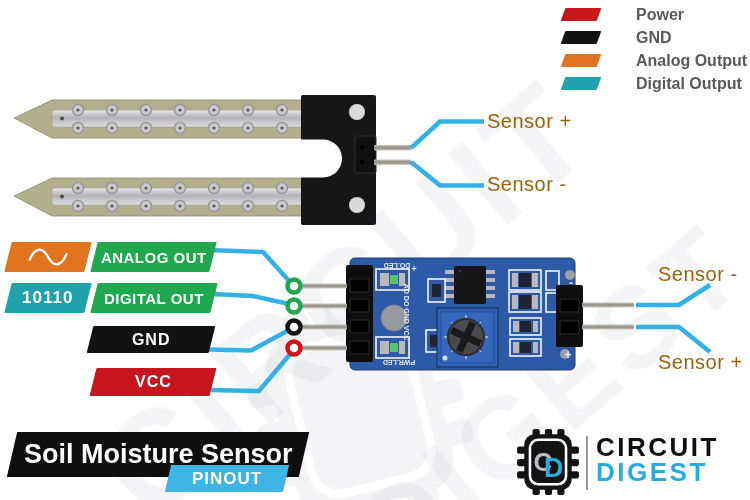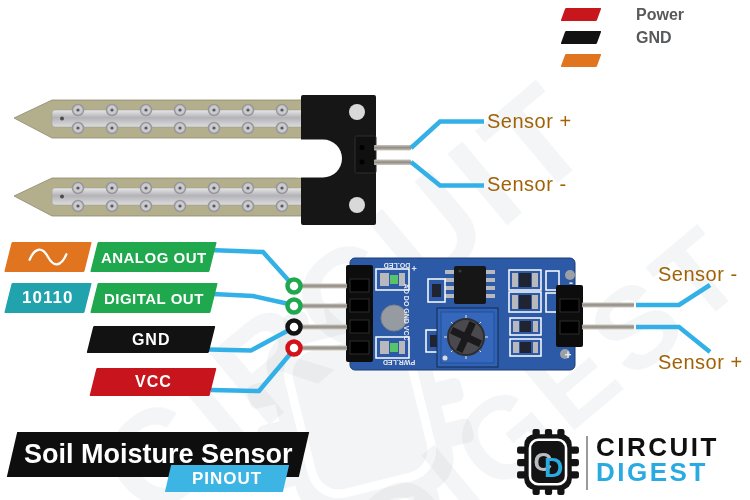--- a/index.html
+++ b/index.html
@@ -279,20 +279,25 @@
   <div class="legend-row">
     <div class="legend-swatch" style="background-color: rgb(200, 23, 28);"></div>
     <div class="legend-label">Power</div>
   </div>
   <div class="legend-row">
     <div class="legend-swatch" style="background-color: rgb(18, 18, 18);"></div>
     <div class="legend-label">GND</div>
   </div>
   <div class="legend-row">
     <div class="legend-swatch" style="background-color: rgb(224, 116, 31);"></div>
+    <div class="legend-label">Analog Output</div>
+  </div>
+  <div class="legend-row">
+    <div class="legend-swatch" style="background-color: rgb(32, 163, 173);"></div>
+    <div class="legend-label">Digital Output</div>
   </div>
 </div>
 
 <div class="pinlabel" style="left:487px;top:110px;">Sensor +</div>
 <div class="pinlabel" style="left:487px;top:173px;">Sensor -</div>
 <div class="pinlabel" style="left:658px;top:263px;">Sensor -</div>
 <div class="pinlabel" style="left:658px;top:351px;">Sensor +</div>
 
 <div class="tag tag-analog-icon" style="background-color: rgb(224, 116, 31);">
   <span class="unskew">

